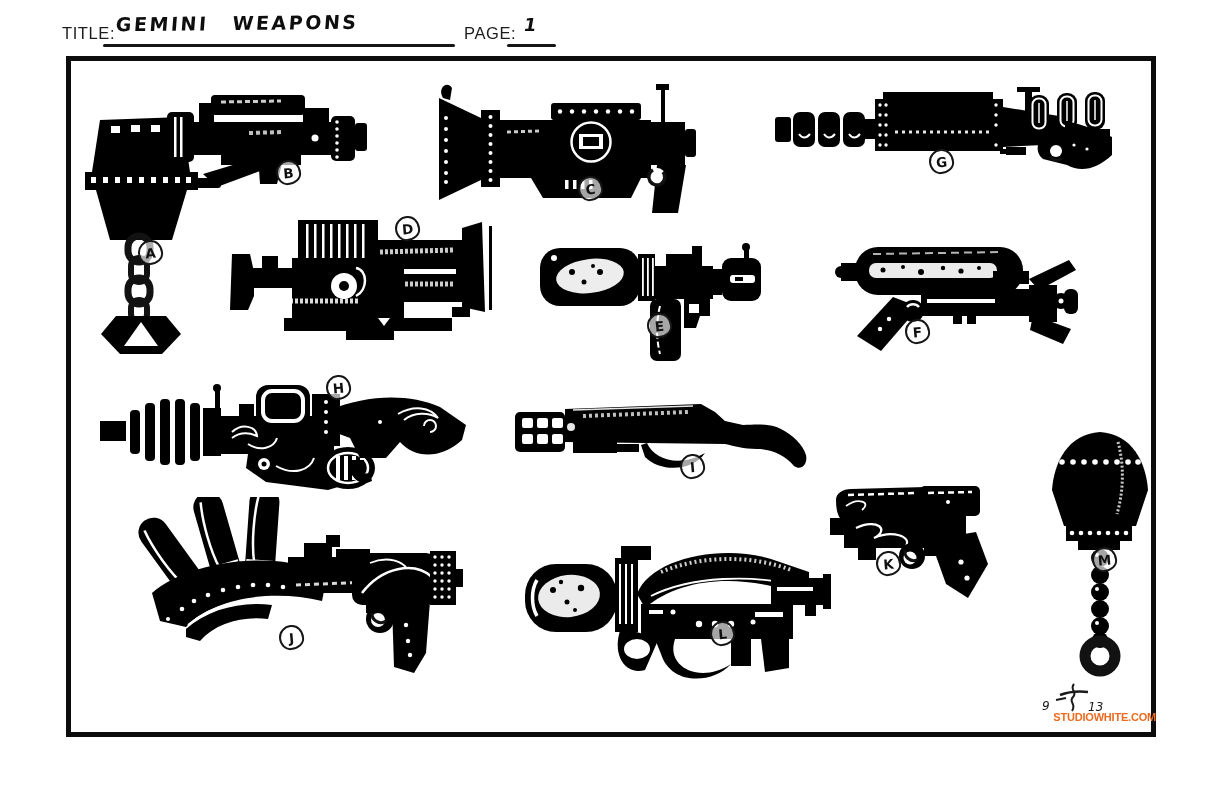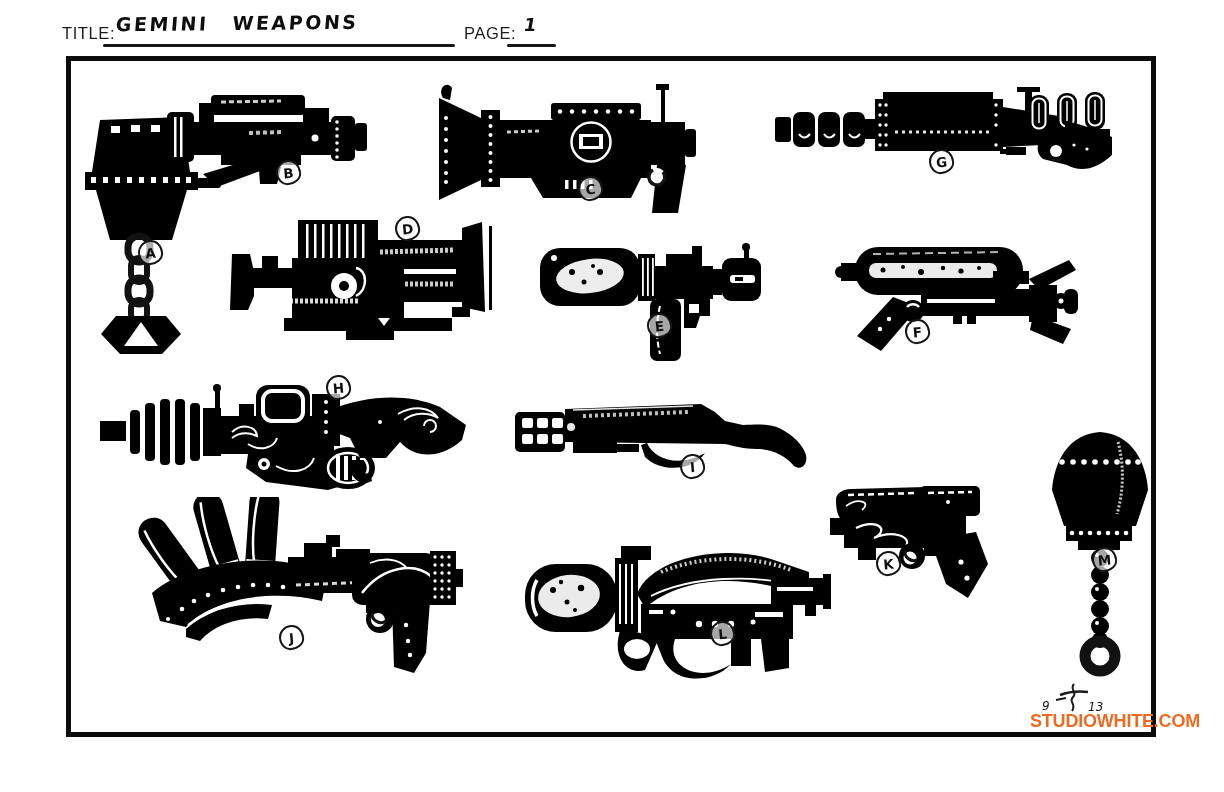--- a/index.html
+++ b/index.html
@@ -14,21 +14,21 @@
   .board{position:absolute;left:66px;top:56px;width:1090px;height:681px;
          border:5px solid #0c0c0c;background:#fff;box-sizing:border-box;}
   .fig{position:absolute;}
   .fig svg{display:block;width:100%;height:100%;}
   .fig-label{position:absolute;width:25px;height:25px;border:2px solid #161616;
              border-radius:52% 48% 56% 44% / 50% 56% 44% 52%;
              display:flex;align-items:center;justify-content:center;
              font-family:"DejaVu Sans",sans-serif;font-weight:700;font-size:13.5px;color:#101010;
              background:rgba(255,255,255,.65);transform:rotate(-5deg);box-sizing:border-box;}
   .watermark{position:absolute;left:1030px;top:711px;width:126px;text-align:right;
-             font-weight:700;font-size:18px;letter-spacing:-.2px;color:#ED6B21;}
+             font-weight:700;font-size:11px;letter-spacing:-.2px;color:#ED6B21;}
   .sig{position:absolute;left:1036px;top:683px;width:76px;height:30px;}
 </style>
 </head>
 <body>
 
 <div class="page">
 
   <span class="hdr-label" style="left:62px;top:24px;">TITLE:</span>
   <span class="hand title-hand">GEMINI  WEAPONS</span>
   <div class="rule" style="left:103px;top:44px;width:352px;"></div>

